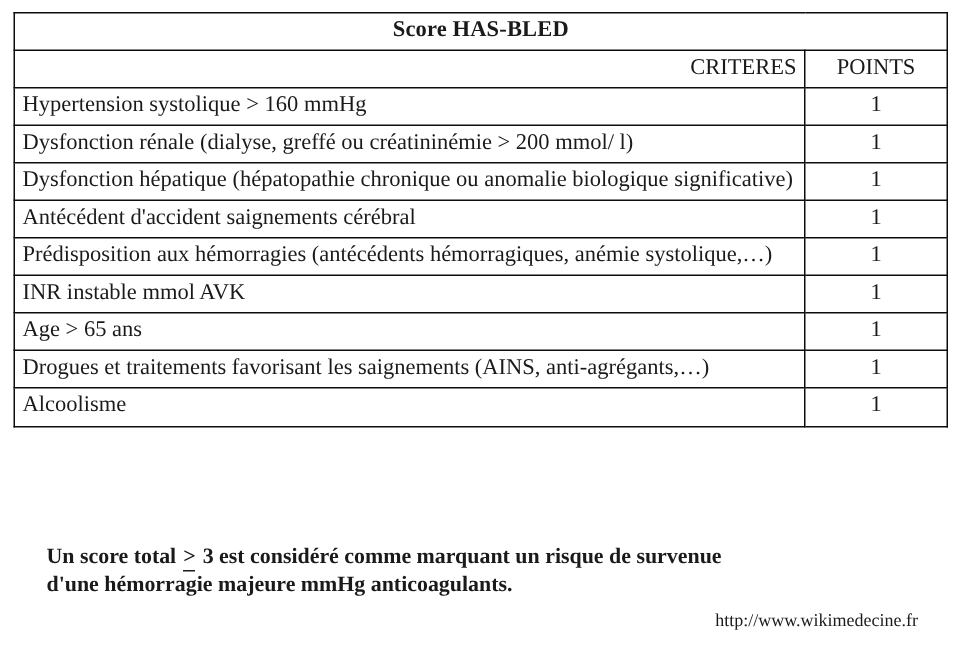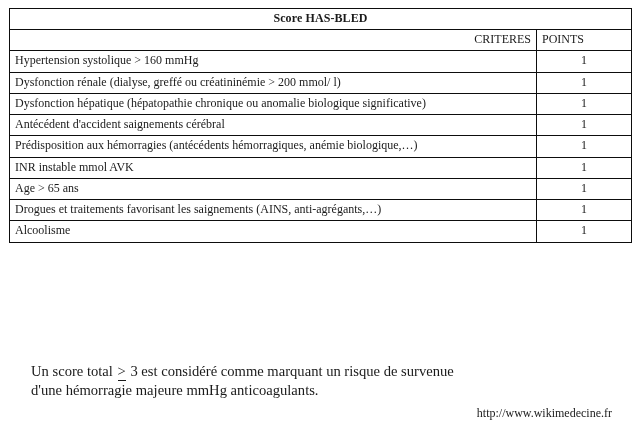--- a/index.html
+++ b/index.html
@@ -27,37 +27,38 @@
     width: 622px;
     border-collapse: collapse;
     table-layout: fixed;
     border: 1.5px solid #0d0d0d;
   }
   .score-table col.criteria-col { width: 527px; }
   .score-table col.points-col   { width: 95px; }
   .score-table td {
     border: 1.1px solid #0d0d0d;
     padding: 2px 5px 3px 5px;
-    font-size: 12px;
+    font-size: 15px;
     line-height: 1.27;
     vertical-align: top;
   }
   .title-cell {
     text-align: center;
     font-weight: bold;
     letter-spacing: 0.1px;
     padding-top: 3px;
     padding-bottom: 4px;
   }
   .criteria-head {
     text-align: right;
     padding-top: 2px;
     padding-bottom: 3px;
   }
   .points-head {
+    text-align: center;
     padding-top: 2px;
     padding-bottom: 3px;
   }
   .criteria-cell {
     text-align: justify;
     text-align-last: left;
     hyphens: none;
     margin-left: 32px;
   }
   .criteria-cell.single-line {
@@ -69,20 +70,21 @@
   }
   .footnote {
     position: absolute;
     left: 31px;
     top: 362px;
     width: 537px;
     font-size: 14.6px;
     line-height: 1.33;
     text-align: justify;
     text-align-last: left;
+    font-weight: bold;
   }
   .footnote .line2 {
     display: block;
   }
   .gte {
     position: relative;
     display: inline-block;
     padding: 0 1px;
   }
   .gte::after {
@@ -132,21 +134,21 @@
       </tr>
       <tr>
         <td class="criteria-cell">Dysfonction hépatique (hépatopathie chronique ou anomalie biologique significative)</td>
         <td class="points-cell">1</td>
       </tr>
       <tr>
         <td class="criteria-cell single-line">Antécédent d'accident saignements cérébral</td>
         <td class="points-cell">1</td>
       </tr>
       <tr>
-        <td class="criteria-cell">Prédisposition aux hémorragies (antécédents hémorragiques, anémie biologique,…)</td>
+        <td class="criteria-cell">Prédisposition aux hémorragies (antécédents hémorragiques, anémie systolique,…)</td>
         <td class="points-cell">1</td>
       </tr>
       <tr>
         <td class="criteria-cell single-line">INR instable mmol AVK</td>
         <td class="points-cell">1</td>
       </tr>
       <tr>
         <td class="criteria-cell single-line">Age &gt; 65 ans</td>
         <td class="points-cell">1</td>
       </tr>

